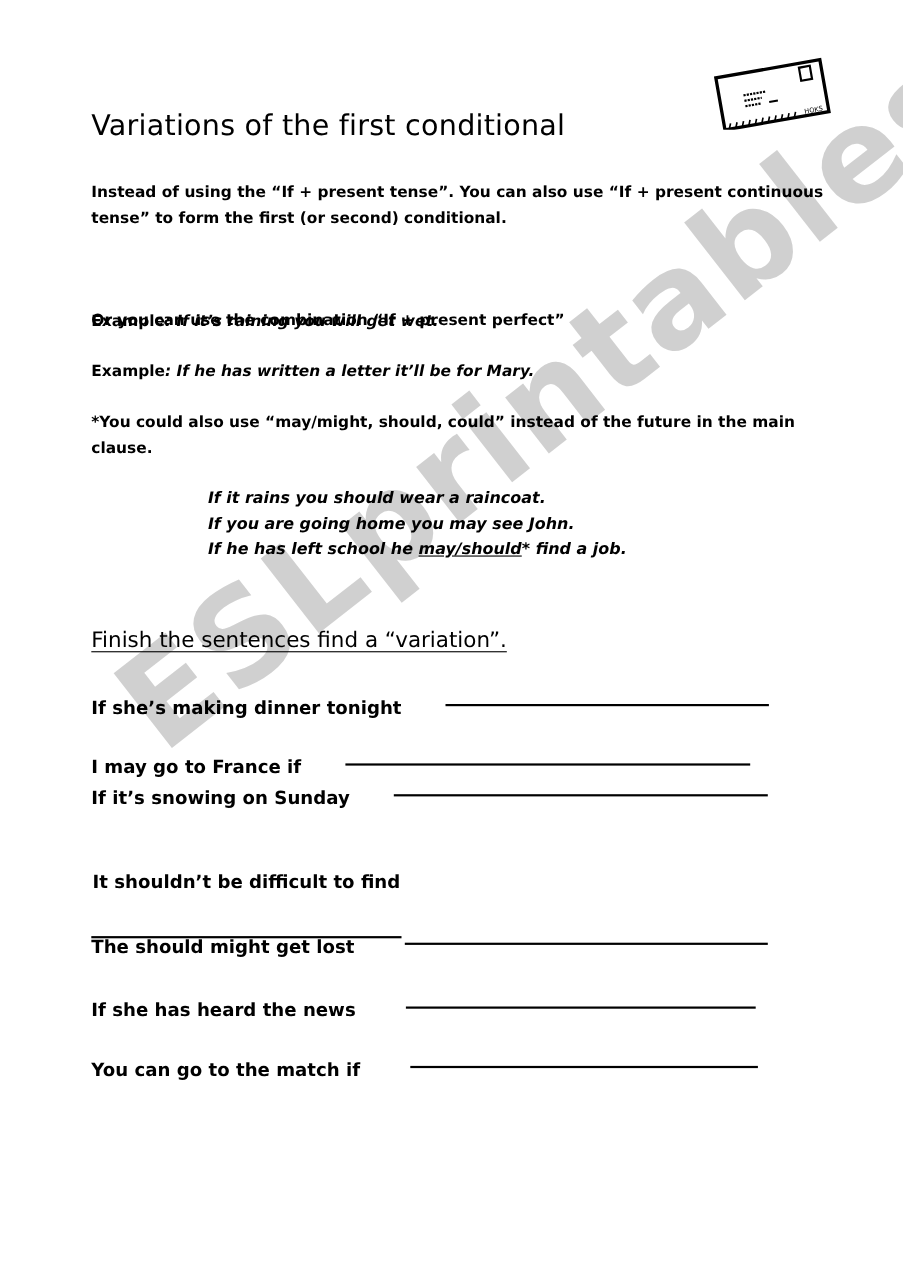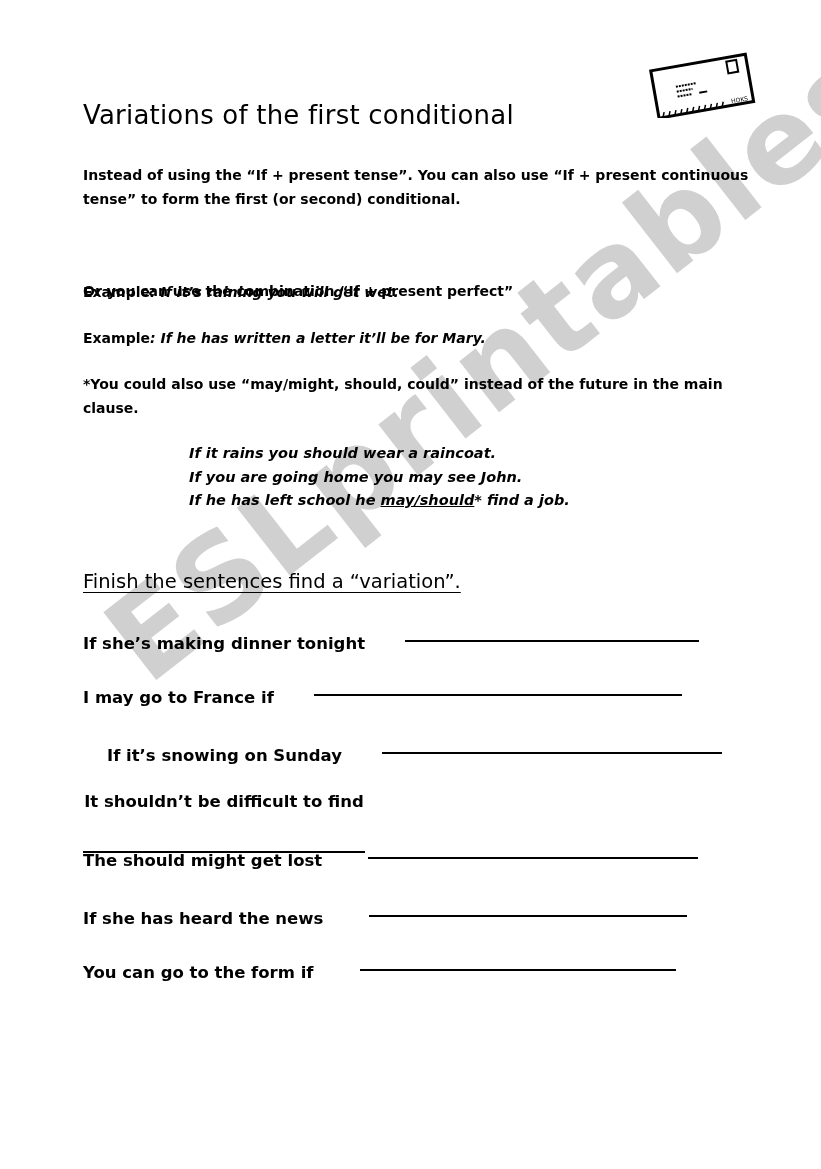--- a/index.html
+++ b/index.html
@@ -64,34 +64,34 @@
   <div class="subtitle">Finish the sentences find a “variation”.</div>
 
   <div class="row" style="top:630px;">
     <span>If she’s making dinner tonight</span>
     <span class="blank" style="width:294px;"></span>
   </div>
   <div class="row" style="top:684px;">
     <span>I may go to France if</span>
     <span class="blank" style="width:368px;"></span>
   </div>
-  <div class="row" style="top:742px;margin-left:24px;">
+  <div class="row" style="top:712px;">
     <span>If it’s snowing on Sunday</span>
     <span class="blank" style="width:340px;"></span>
   </div>
   <div class="row" style="top:792px;flex-direction:column;">
     <span>It shouldn’t be difficult to find</span>
     <span class="blank" style="width:282px;"></span>
   </div>
   <div class="row" style="top:847px;">
     <span>The should might get lost </span>
     <span class="blank" style="width:330px; margin-left:6px;"></span>
   </div>
   <div class="row" style="top:905px;">
     <span>If she has heard the news </span>
     <span class="blank" style="width:318px; margin-left:6px;"></span>
   </div>
   <div class="row" style="top:959px;">
-    <span>You can go to the form if </span>
+    <span>You can go to the match if </span>
     <span class="blank" style="width:316px; margin-left:6px;"></span>
   </div>
 
 </div>
 
 </body></html>

